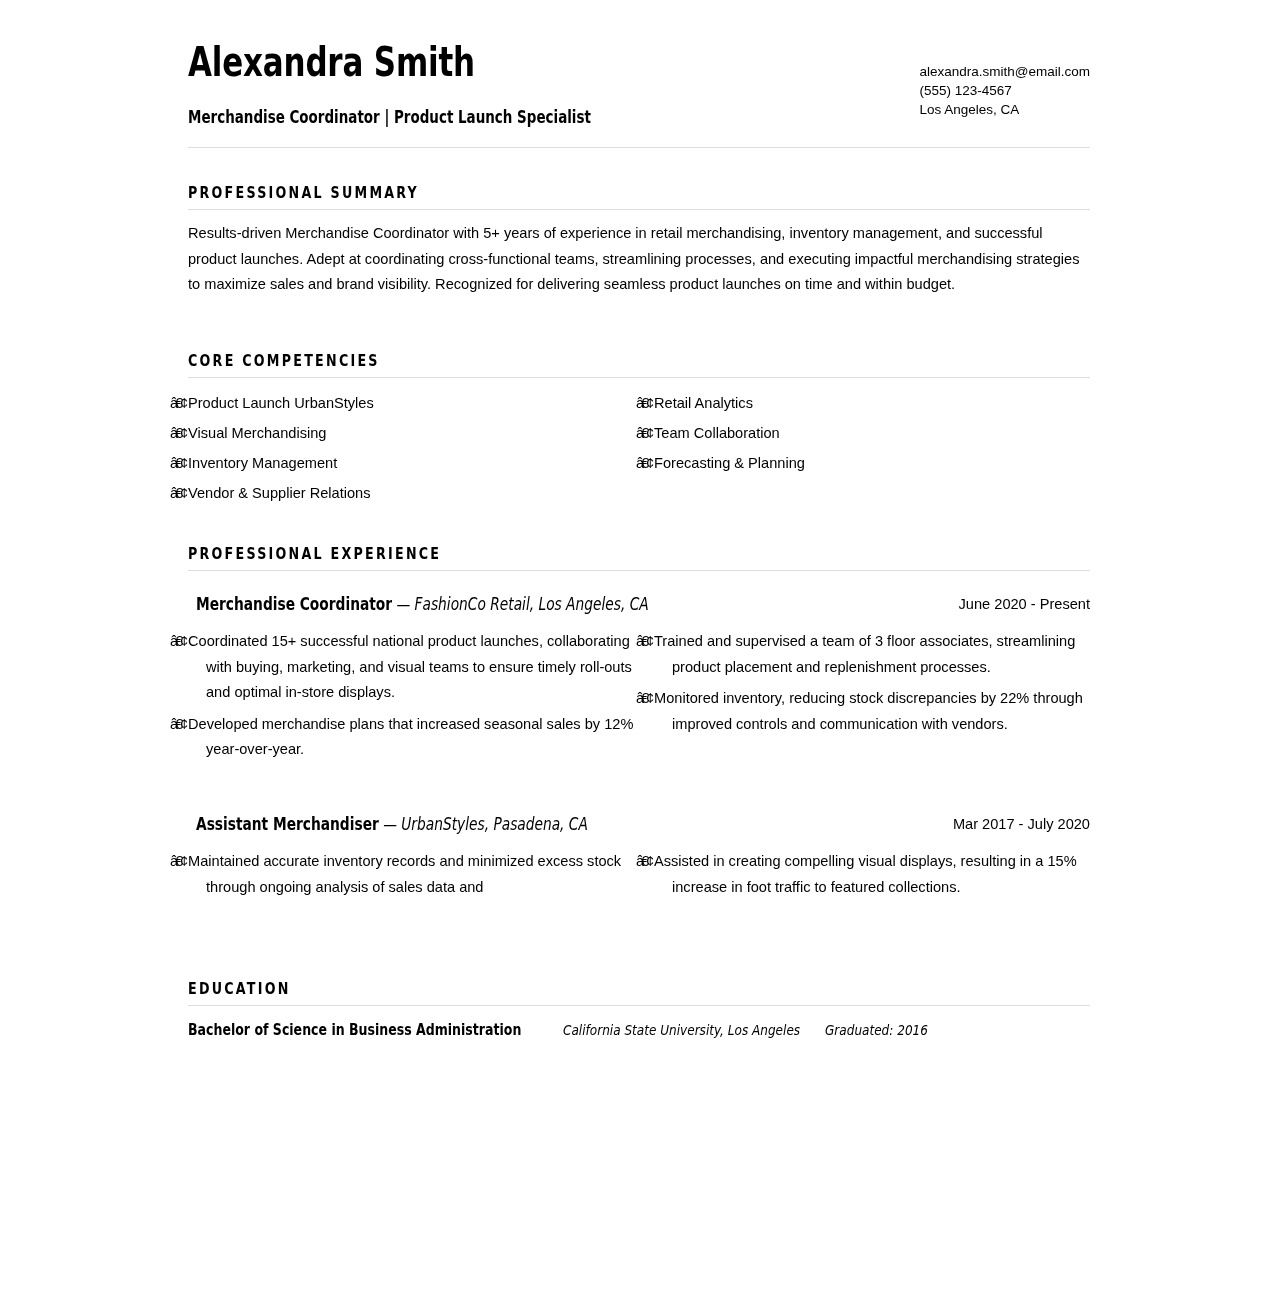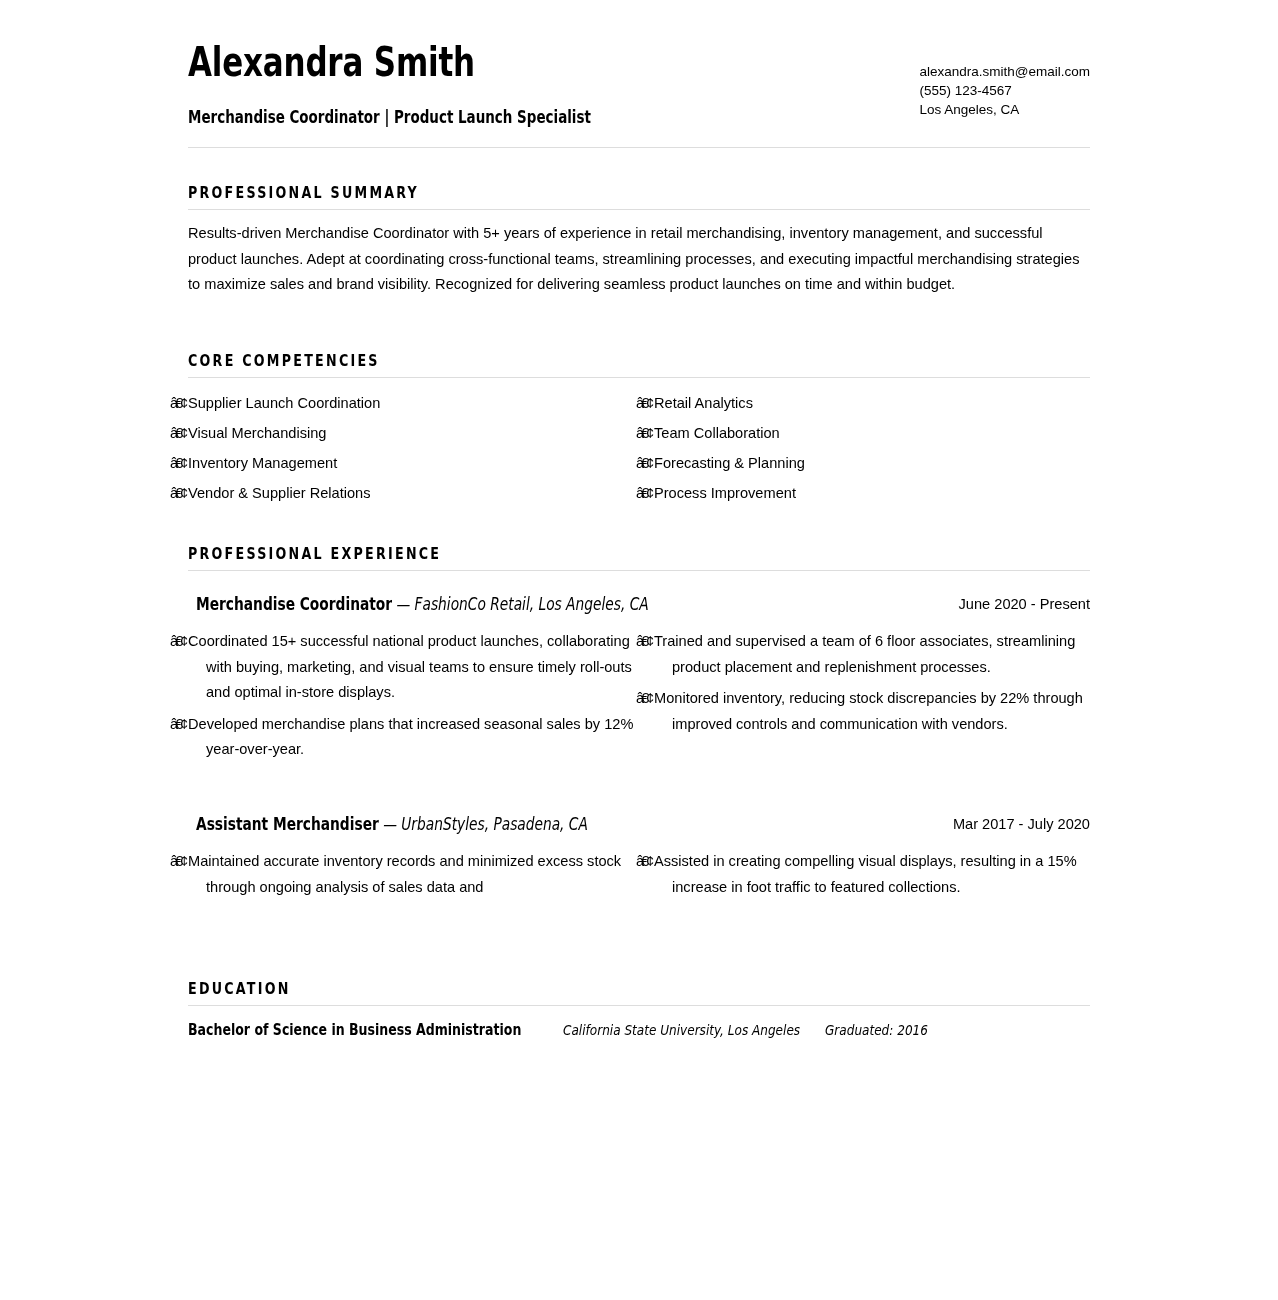--- a/index.html
+++ b/index.html
@@ -142,51 +142,50 @@
     <div class="cond sec-h">PROFESSIONAL SUMMARY</div>
     <div class="sec-rule"></div>
     <div class="para" style="margin-top:11px; width:902px;">Results-driven Merchandise Coordinator with 5+ years of experience in retail merchandising, inventory management, and successful product launches. Adept at coordinating cross-functional teams, streamlining processes, and executing impactful merchandising strategies to maximize sales and brand visibility. Recognized for delivering seamless product launches on time and within budget.</div>
   </div>
 
   <div class="sec" style="top:352px;">
     <div class="cond sec-h">CORE COMPETENCIES</div>
     <div class="sec-rule"></div>
     <div class="cols2" style="margin-top:10px; height:130px;">
       <div class="col-l">
-        <div class="bul"><span class="mj">â€¢</span><span class="txt">Supplier Launch Coordination</span></div>
+        <div class="bul"><span class="mj">â€¢</span><span class="txt">Product Launch UrbanStyles</span></div>
         <div class="bul"><span class="mj">â€¢</span><span class="txt">Visual Merchandising</span></div>
         <div class="bul"><span class="mj">â€¢</span><span class="txt">Inventory Management</span></div>
         <div class="bul"><span class="mj">â€¢</span><span class="txt">Vendor &amp; Supplier Relations</span></div>
       </div>
       <div class="col-r">
         <div class="bul"><span class="mj">â€¢</span><span class="txt">Retail Analytics</span></div>
         <div class="bul"><span class="mj">â€¢</span><span class="txt">Team Collaboration</span></div>
         <div class="bul"><span class="mj">â€¢</span><span class="txt">Forecasting &amp; Planning</span></div>
-        <div class="bul"><span class="mj">â€¢</span><span class="txt">Process Improvement</span></div>
       </div>
     </div>
   </div>
 
   <div class="sec" style="top:545px;">
     <div class="cond sec-h">PROFESSIONAL EXPERIENCE</div>
     <div class="sec-rule"></div>
 
     
     <div class="job" style="margin-top:18px;">
       <div class="job-head">
         <div class="cond job-title"><span>Merchandise Coordinator</span><span class="job-co"><span> — </span><span>FashionCo Retail, Los Angeles, CA</span></span></div>
         <div class="job-date">June 2020 - Present</div>
       </div>
       <div class="cols2" style="margin-top:8px; height:162px;">
         <div class="col-l">
           <div class="bul wrap" style="margin-bottom:6px;"><span class="mj">â€¢</span><span class="txt">Coordinated 15+ successful national product launches, collaborating with buying, marketing, and visual teams to ensure timely roll-outs and optimal in-store displays.</span></div>
           <div class="bul wrap"><span class="mj">â€¢</span><span class="txt">Developed merchandise plans that increased seasonal sales by 12% year-over-year.</span></div>
         </div>
         <div class="col-r">
-          <div class="bul wrap" style="margin-bottom:6px;"><span class="mj">â€¢</span><span class="txt">Trained and supervised a team of 6 floor associates, streamlining product placement and replenishment processes.</span></div>
+          <div class="bul wrap" style="margin-bottom:6px;"><span class="mj">â€¢</span><span class="txt">Trained and supervised a team of 3 floor associates, streamlining product placement and replenishment processes.</span></div>
           <div class="bul wrap"><span class="mj">â€¢</span><span class="txt">Monitored inventory, reducing stock discrepancies by 22% through improved controls and communication with vendors.</span></div>
         </div>
       </div>
     </div>
 
     
     <div class="job" style="margin-top:8px;">
       <div class="job-head">
         <div class="cond job-title"><span>Assistant Merchandiser</span><span class="job-co"><span> — </span><span>UrbanStyles, Pasadena, CA</span></span></div>
         <div class="job-date">Mar 2017 - July 2020</div>

